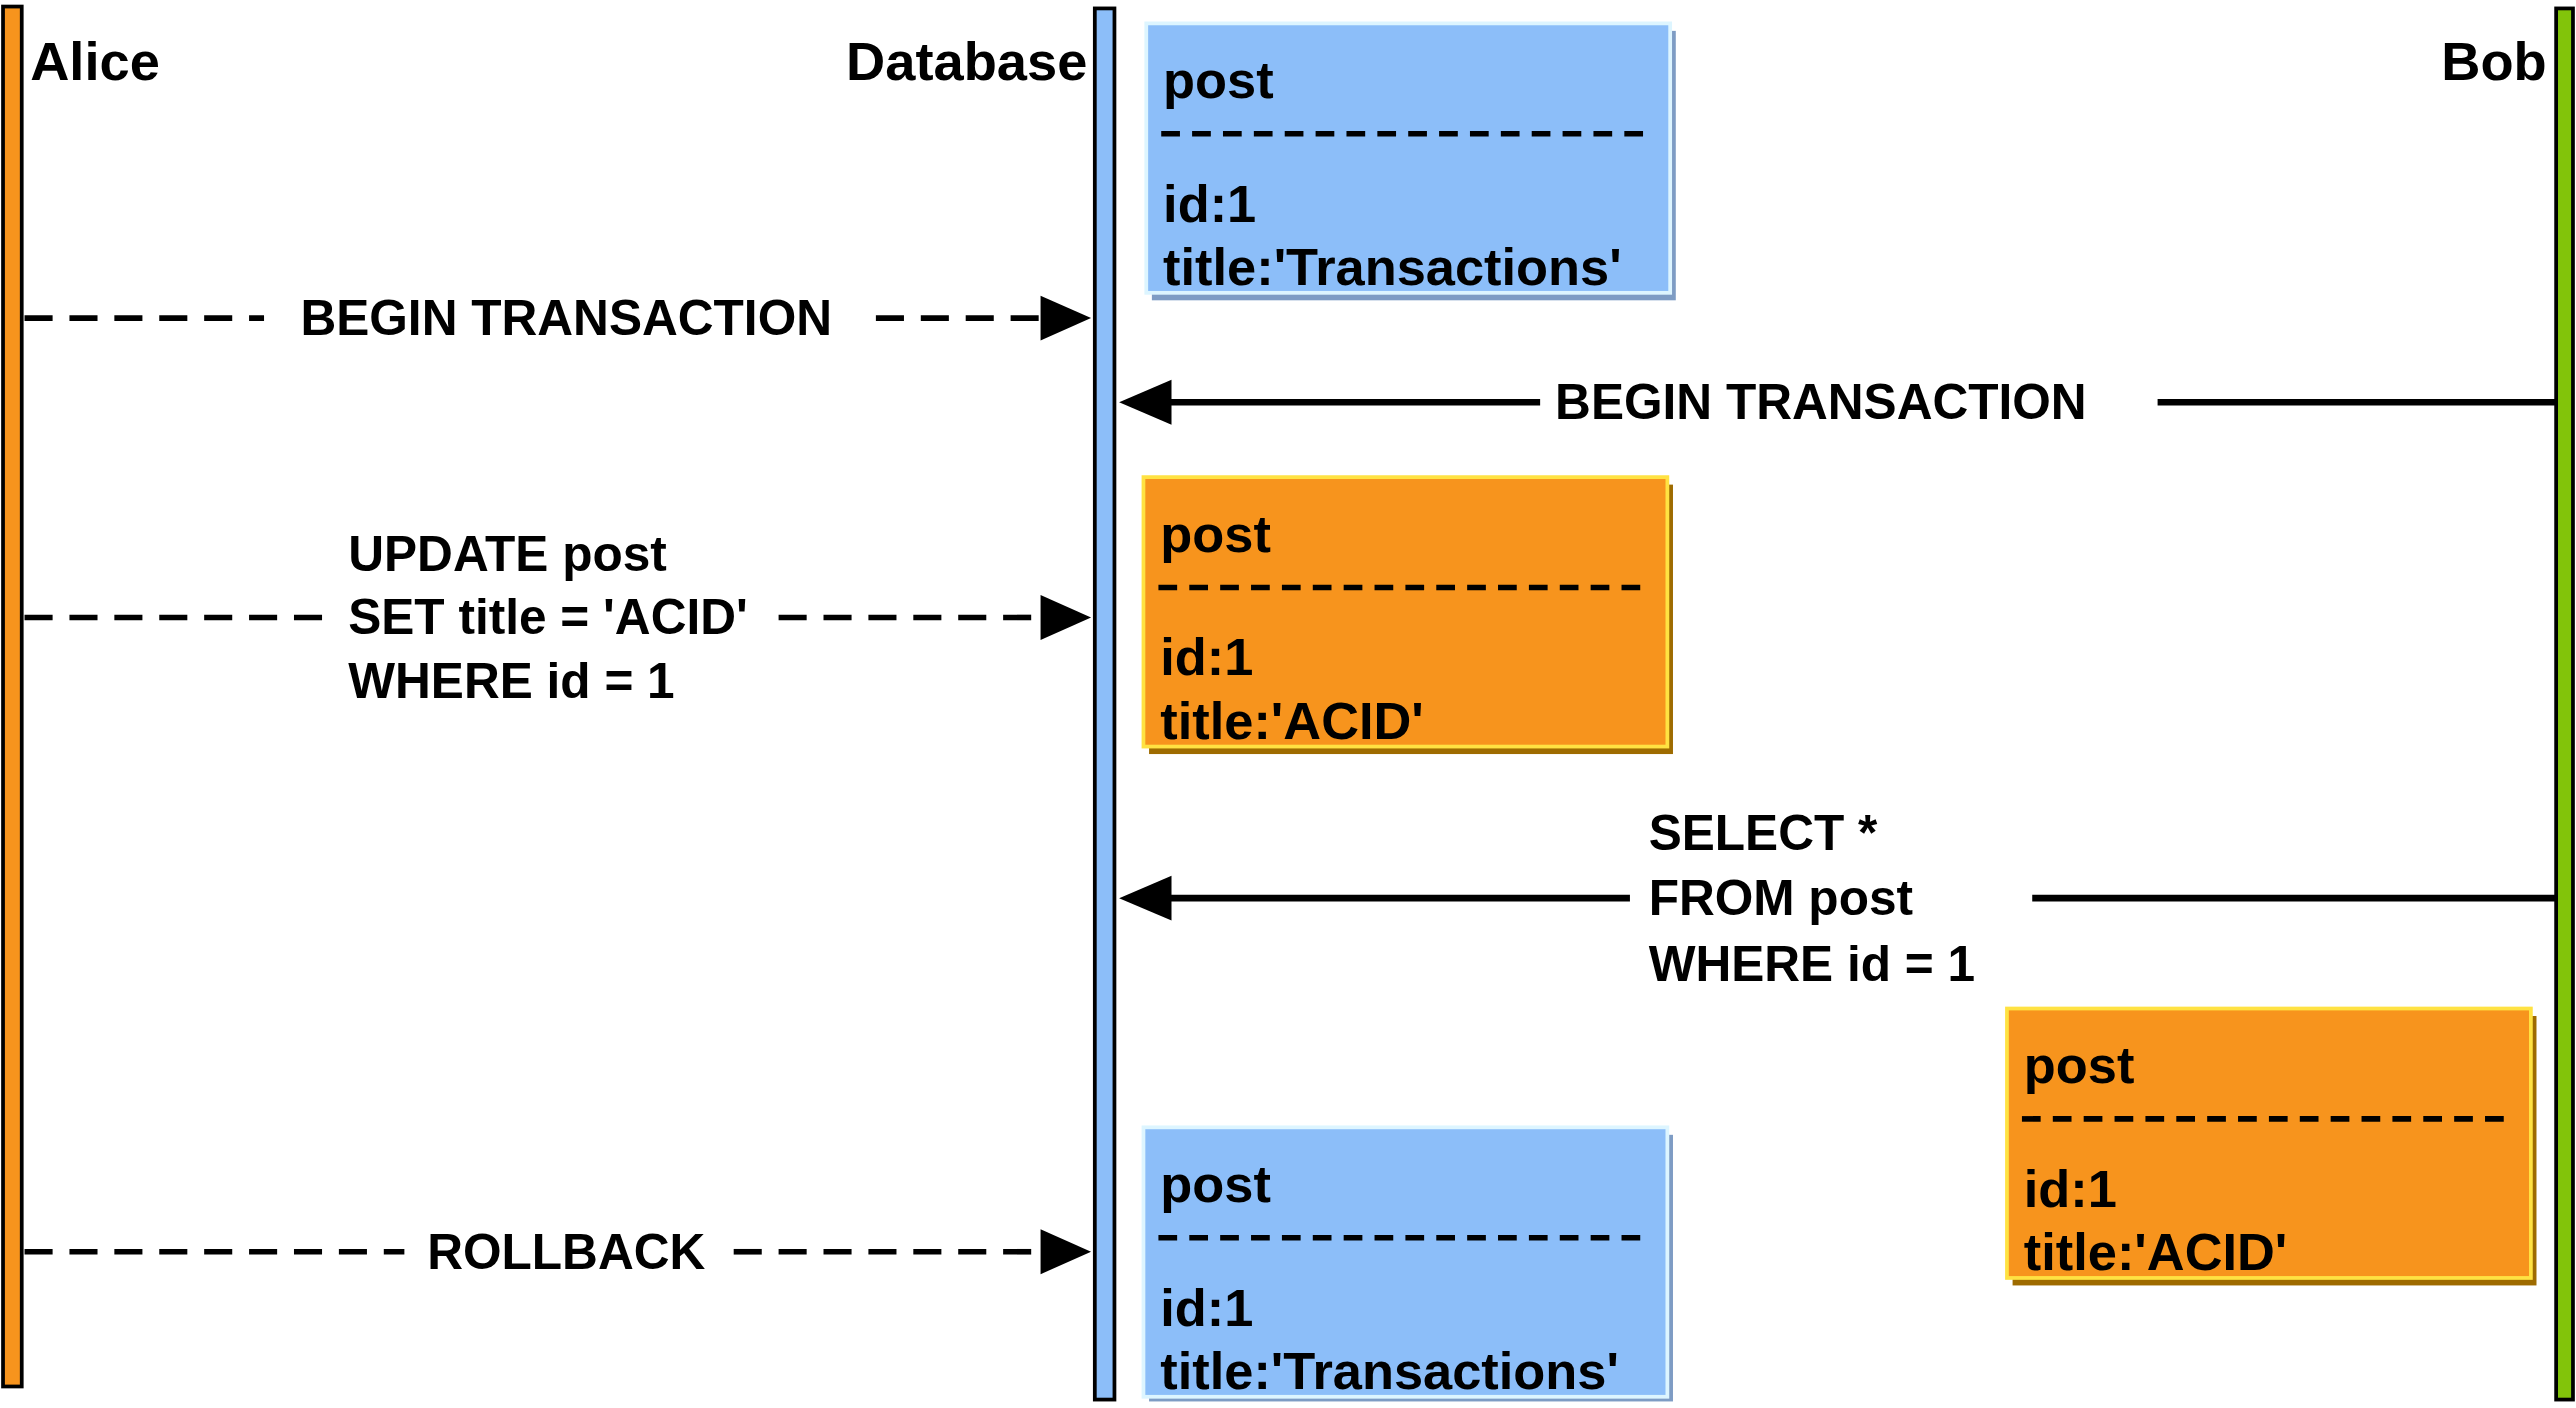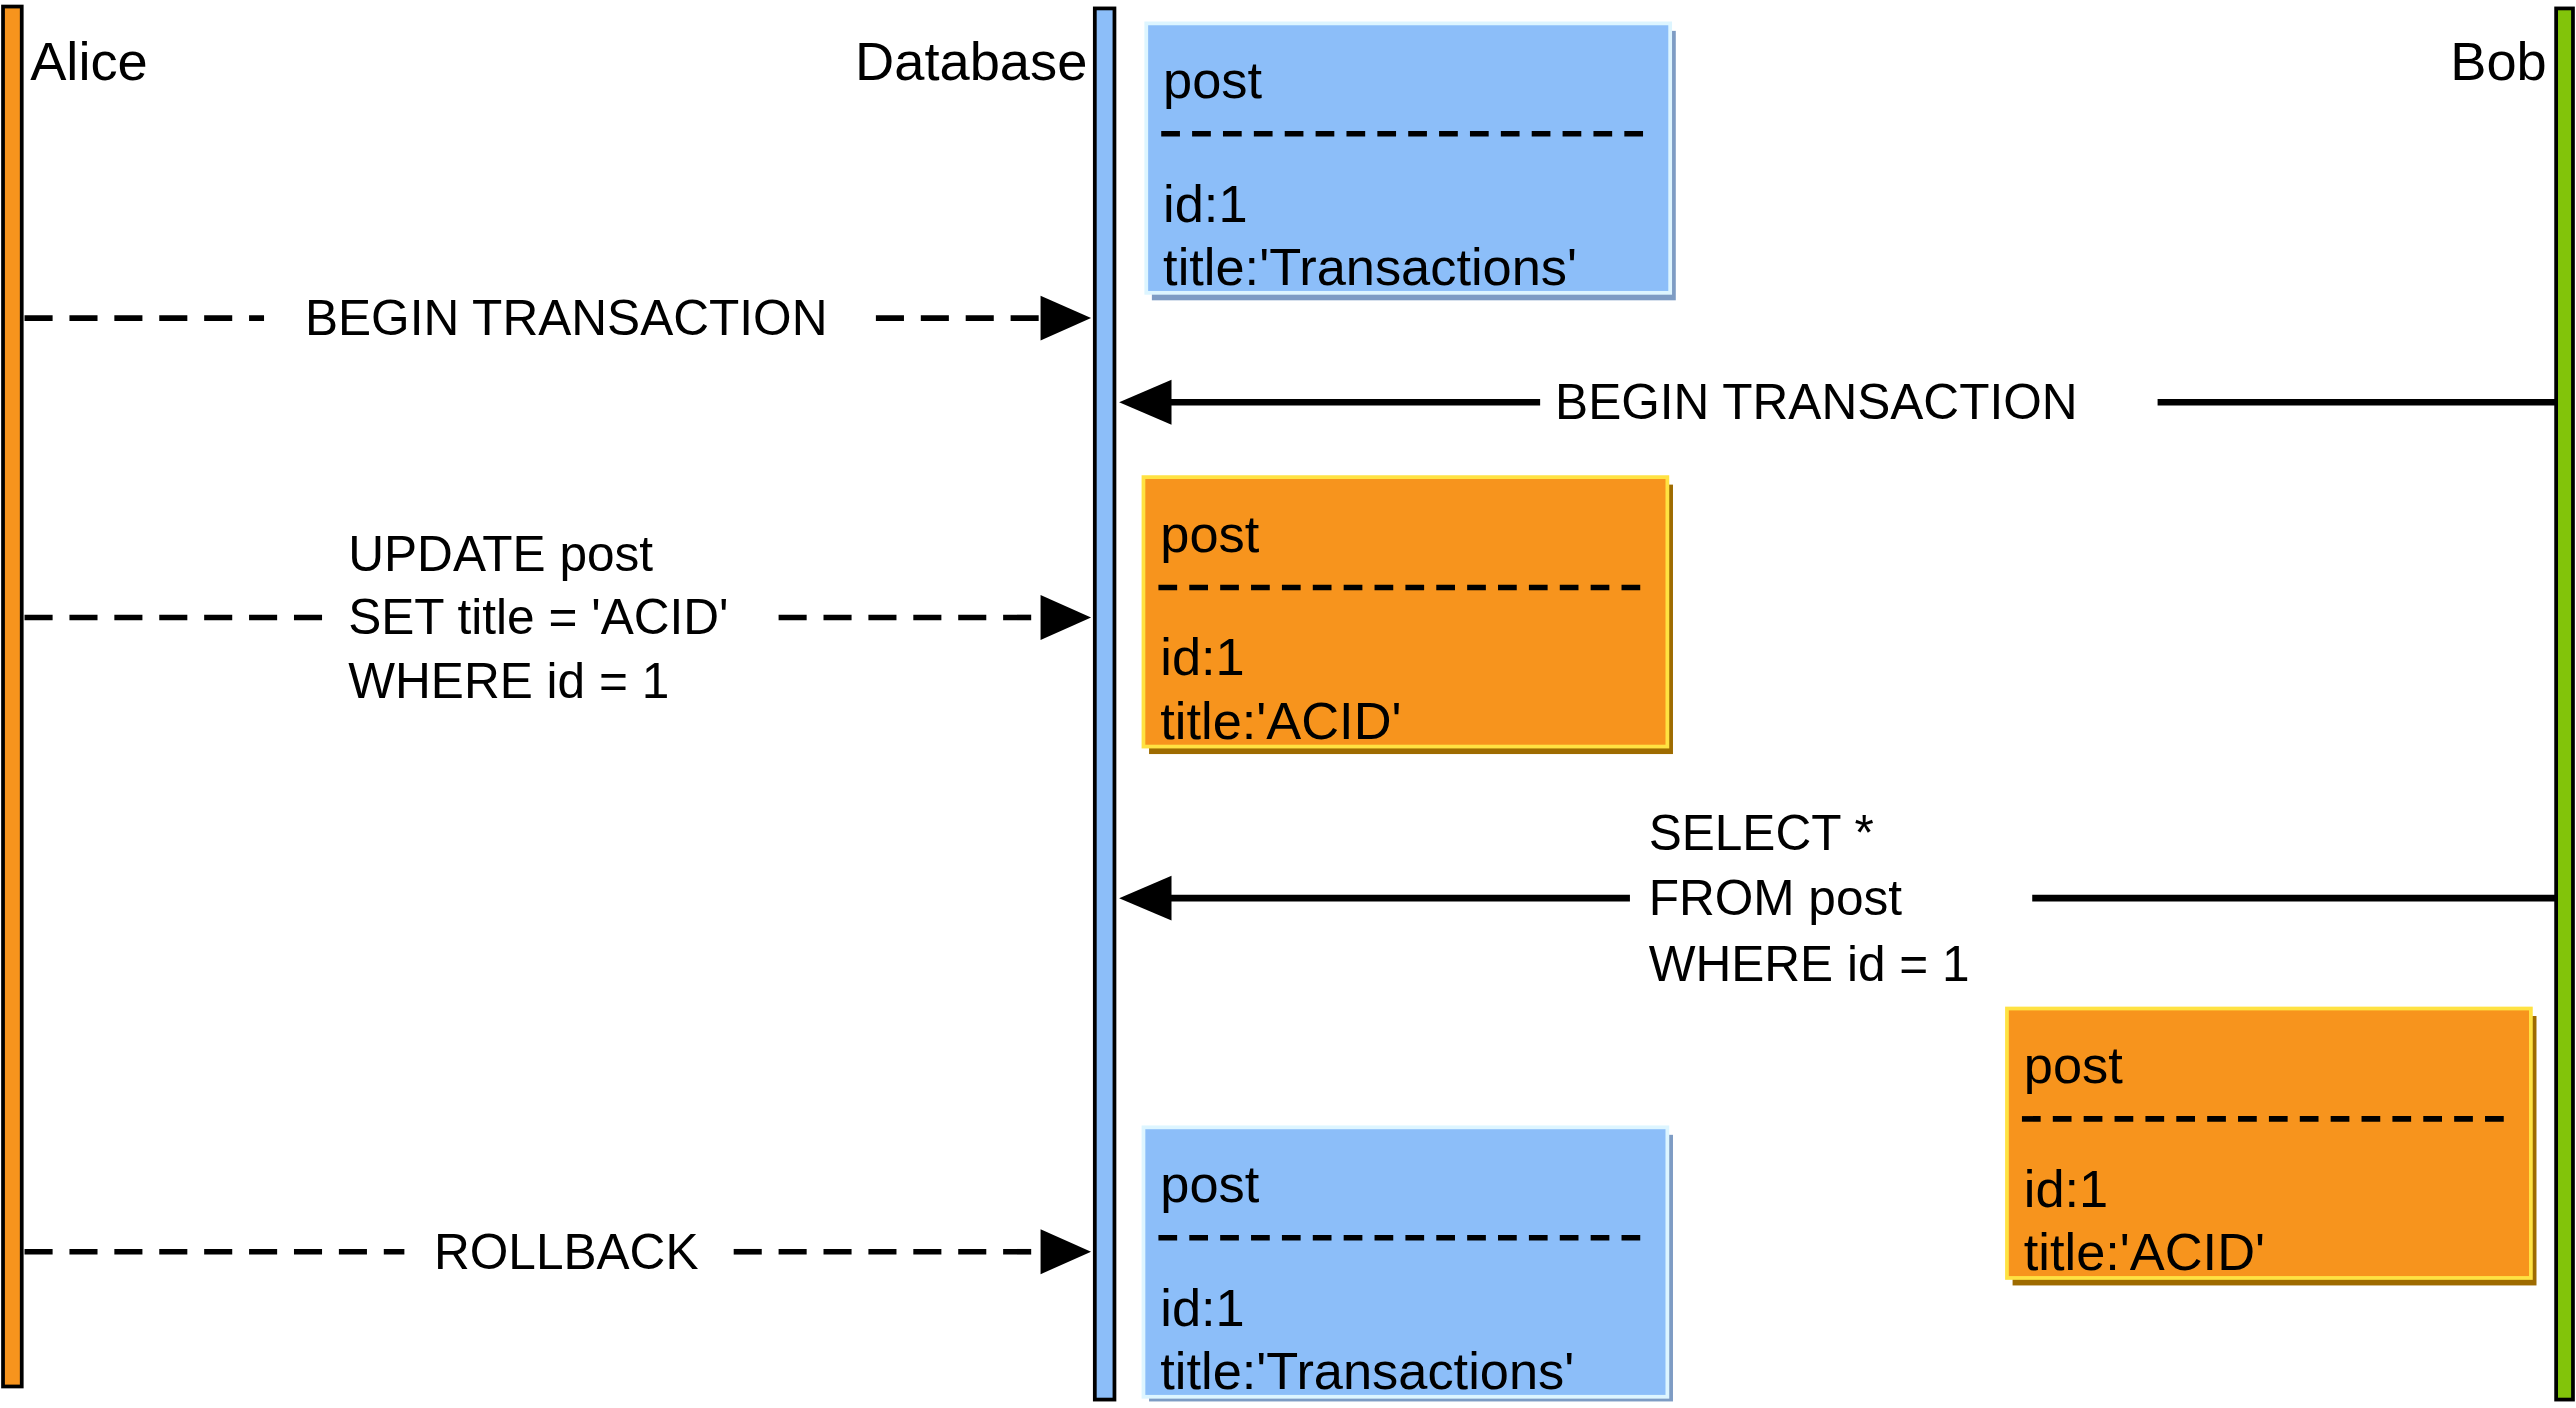--- a/index.html
+++ b/index.html
@@ -1,16 +1,16 @@
 <!DOCTYPE html>
 <html style="font-size:15px"><head>
 <meta charset="utf-8">
 <style>
   html, body { margin: 0; padding: 0; background: #ffffff; }
-  .stage { width: 2172px; height: 1408px; position: relative; }
+  .stage { width: 2172px; height: 1408px; position: relative; font-weight: bold; }
   svg { display: block; }
   text {
     font-family: "Liberation Sans", "DejaVu Sans", sans-serif;
     fill: #000000;
   }
   .actor-label   { font-size: 58px; }
   .message-label { font-size: 53px; }
   .record-text   { font-size: 56px; }
   .solid-line  { stroke: #000000; stroke-width: 7; fill: none; }
   .dashed-line { stroke: #000000; stroke-width: 6; fill: none; stroke-dasharray: 30 18; }

